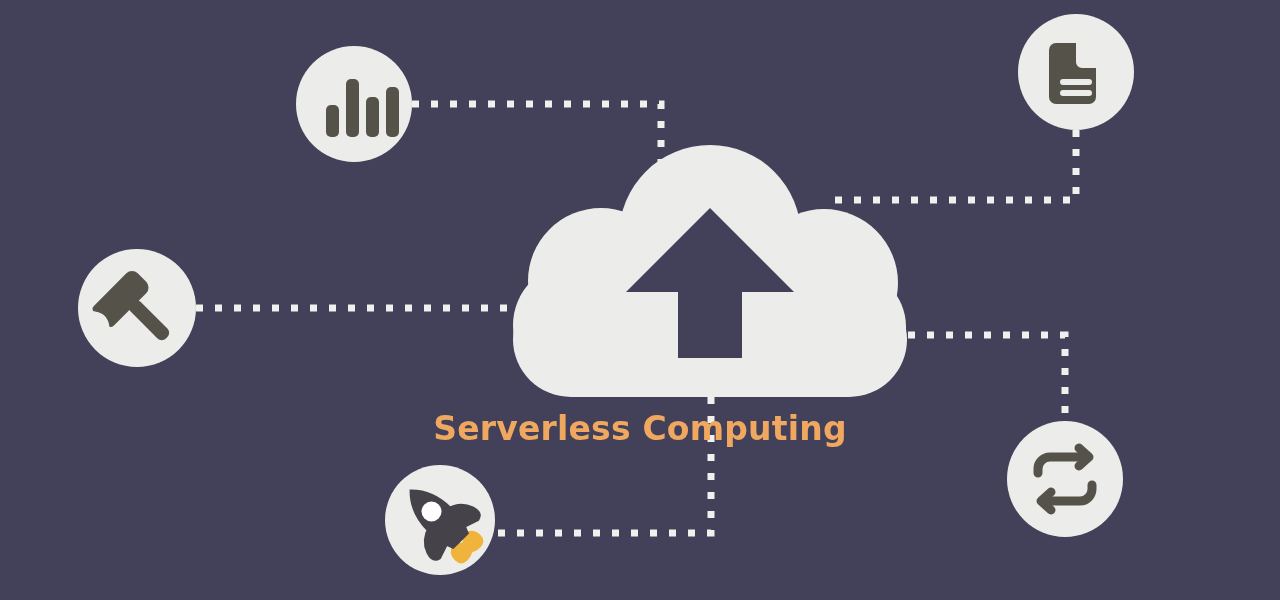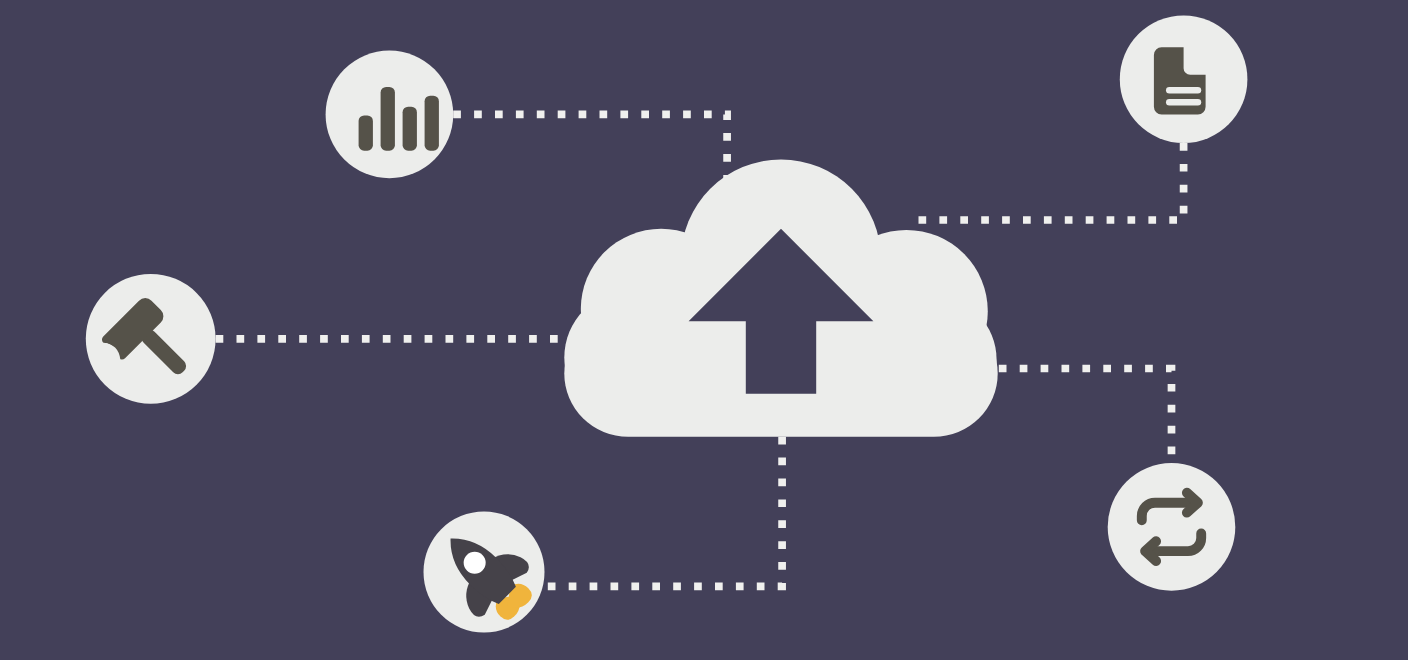--- a/index.html
+++ b/index.html
@@ -147,14 +147,15 @@
         <path d="M1038 473 v-4 a12 12 0 0 1 12 -12 h36"></path>
         <polyline points="1079,448 1089,457 1079,466"></polyline>
 
         <path d="M1092 485 v4 a12 12 0 0 1 -12 12 h-36"></path>
         <polyline points="1051,492 1041,501 1051,510"></polyline>
       </g>
     </g>
 
   </svg>
 
+  <div class="title-text">Serverless Computing</div>
 
 </div>
 
 </body></html>

